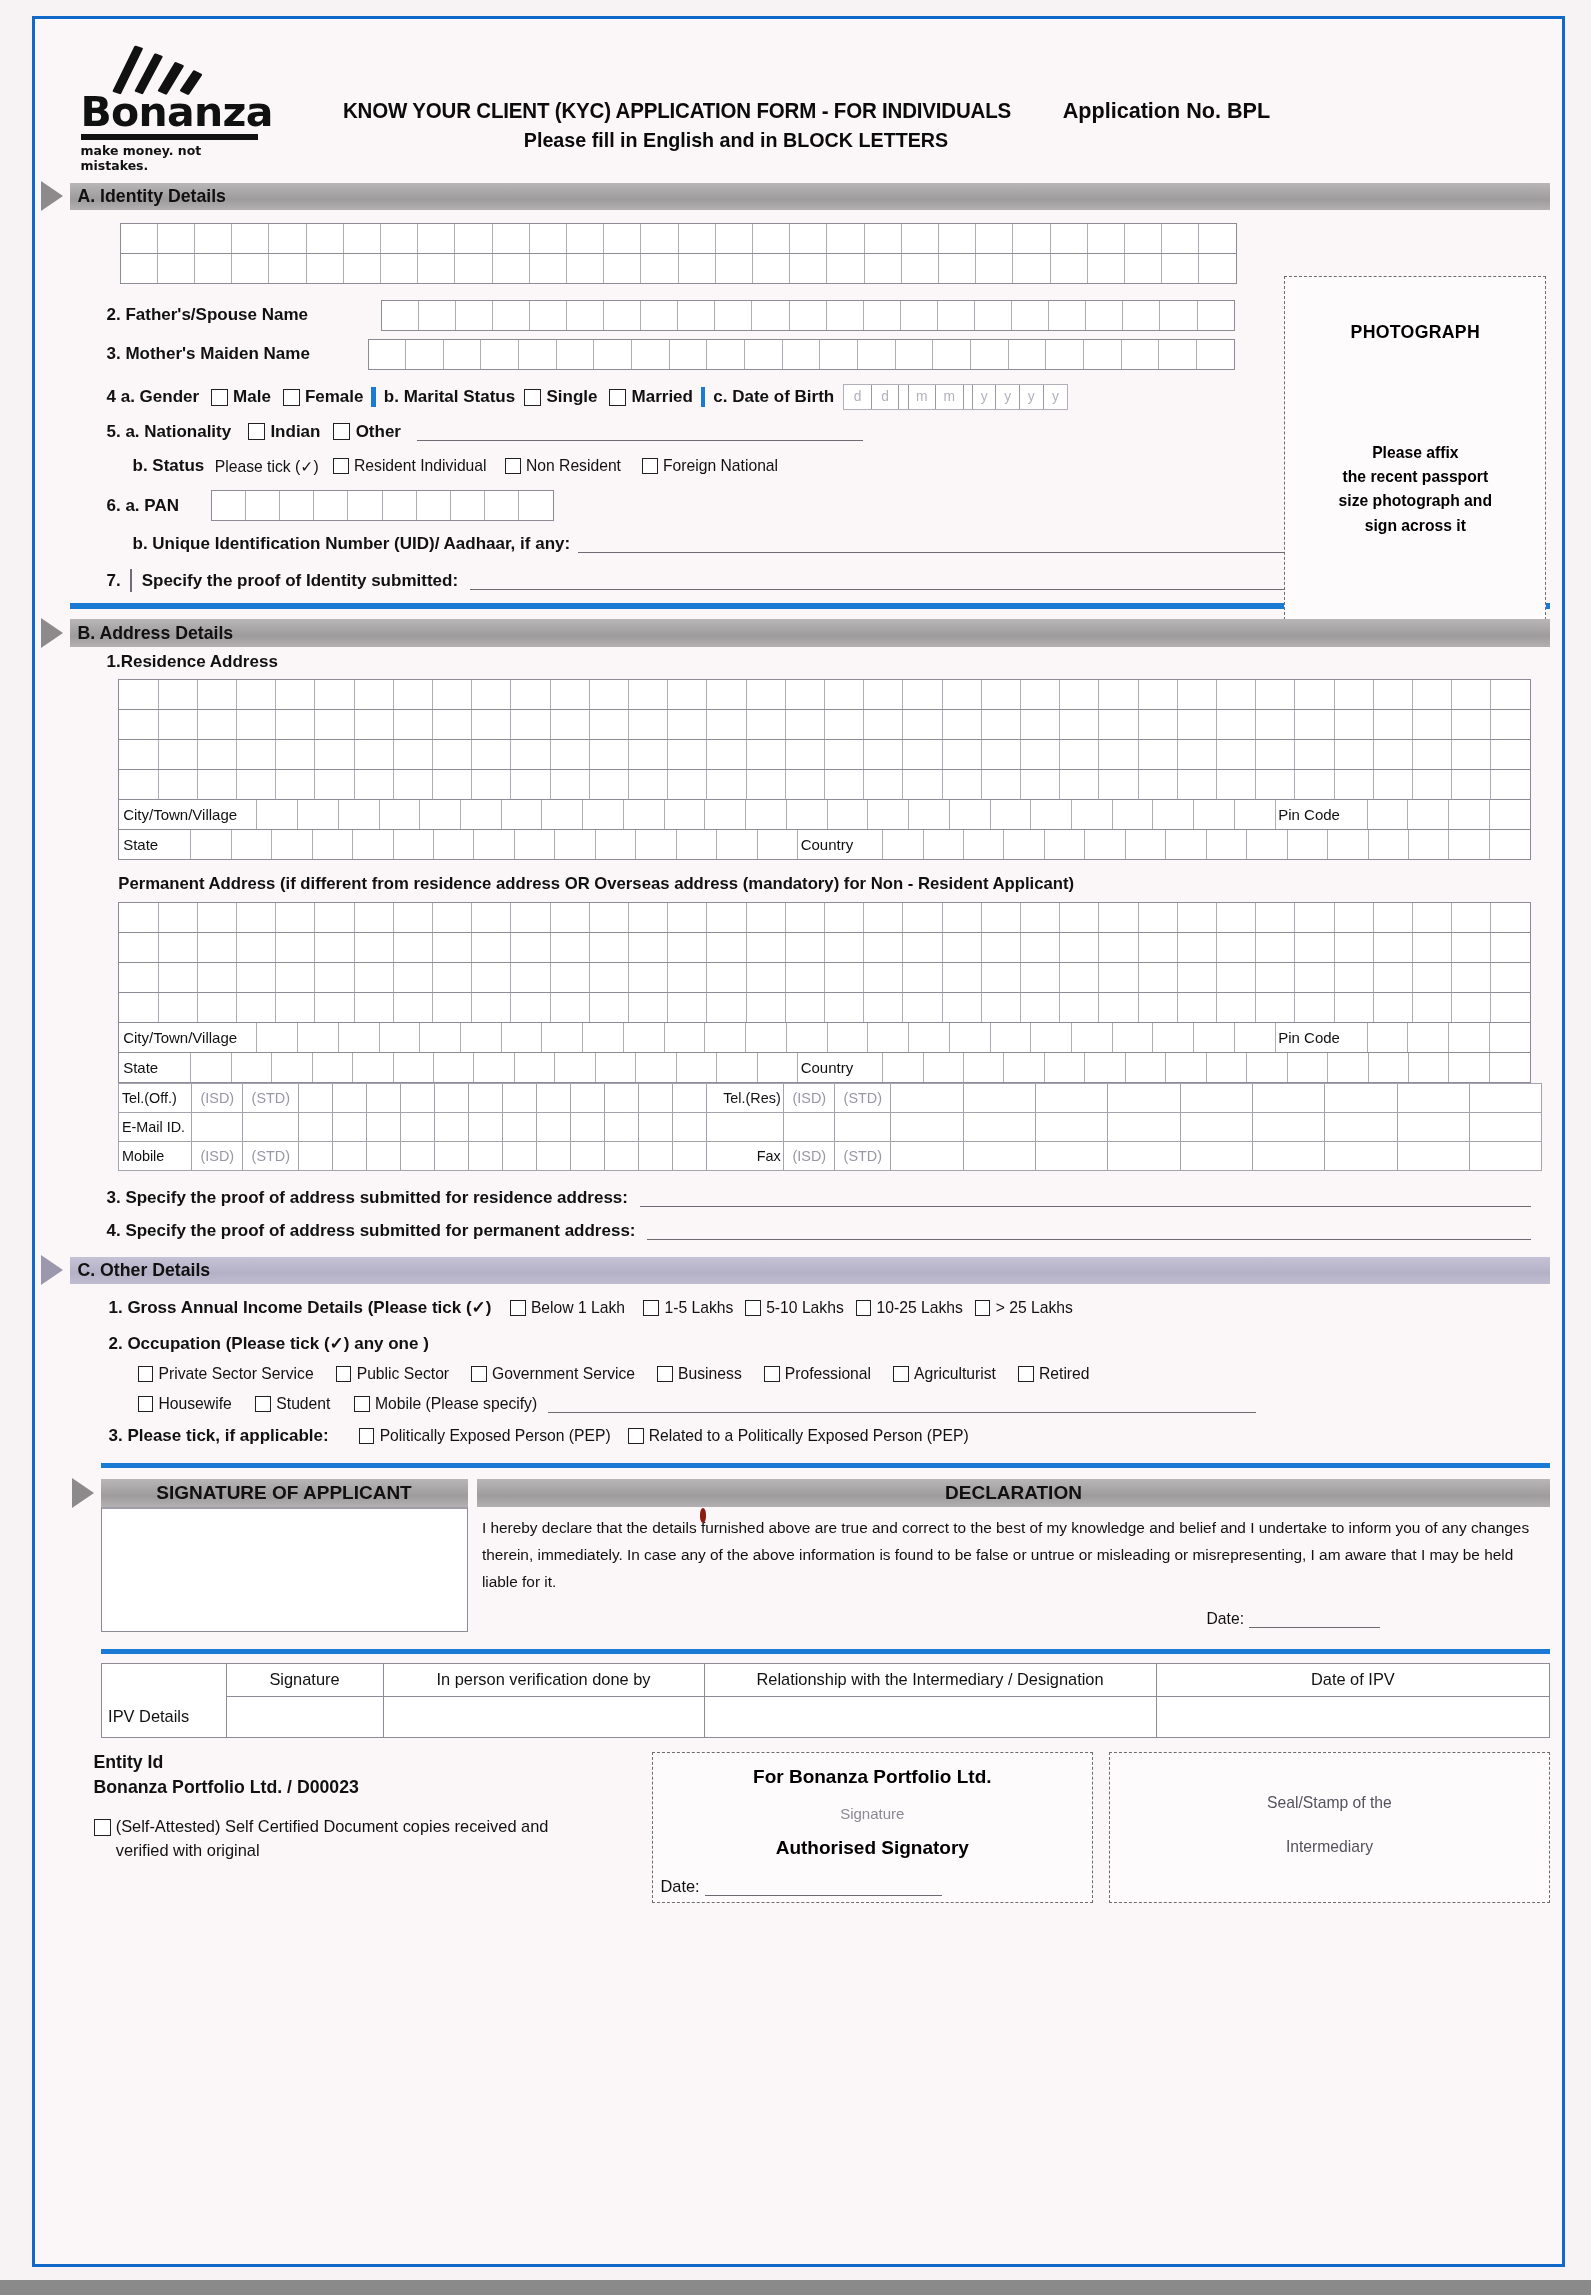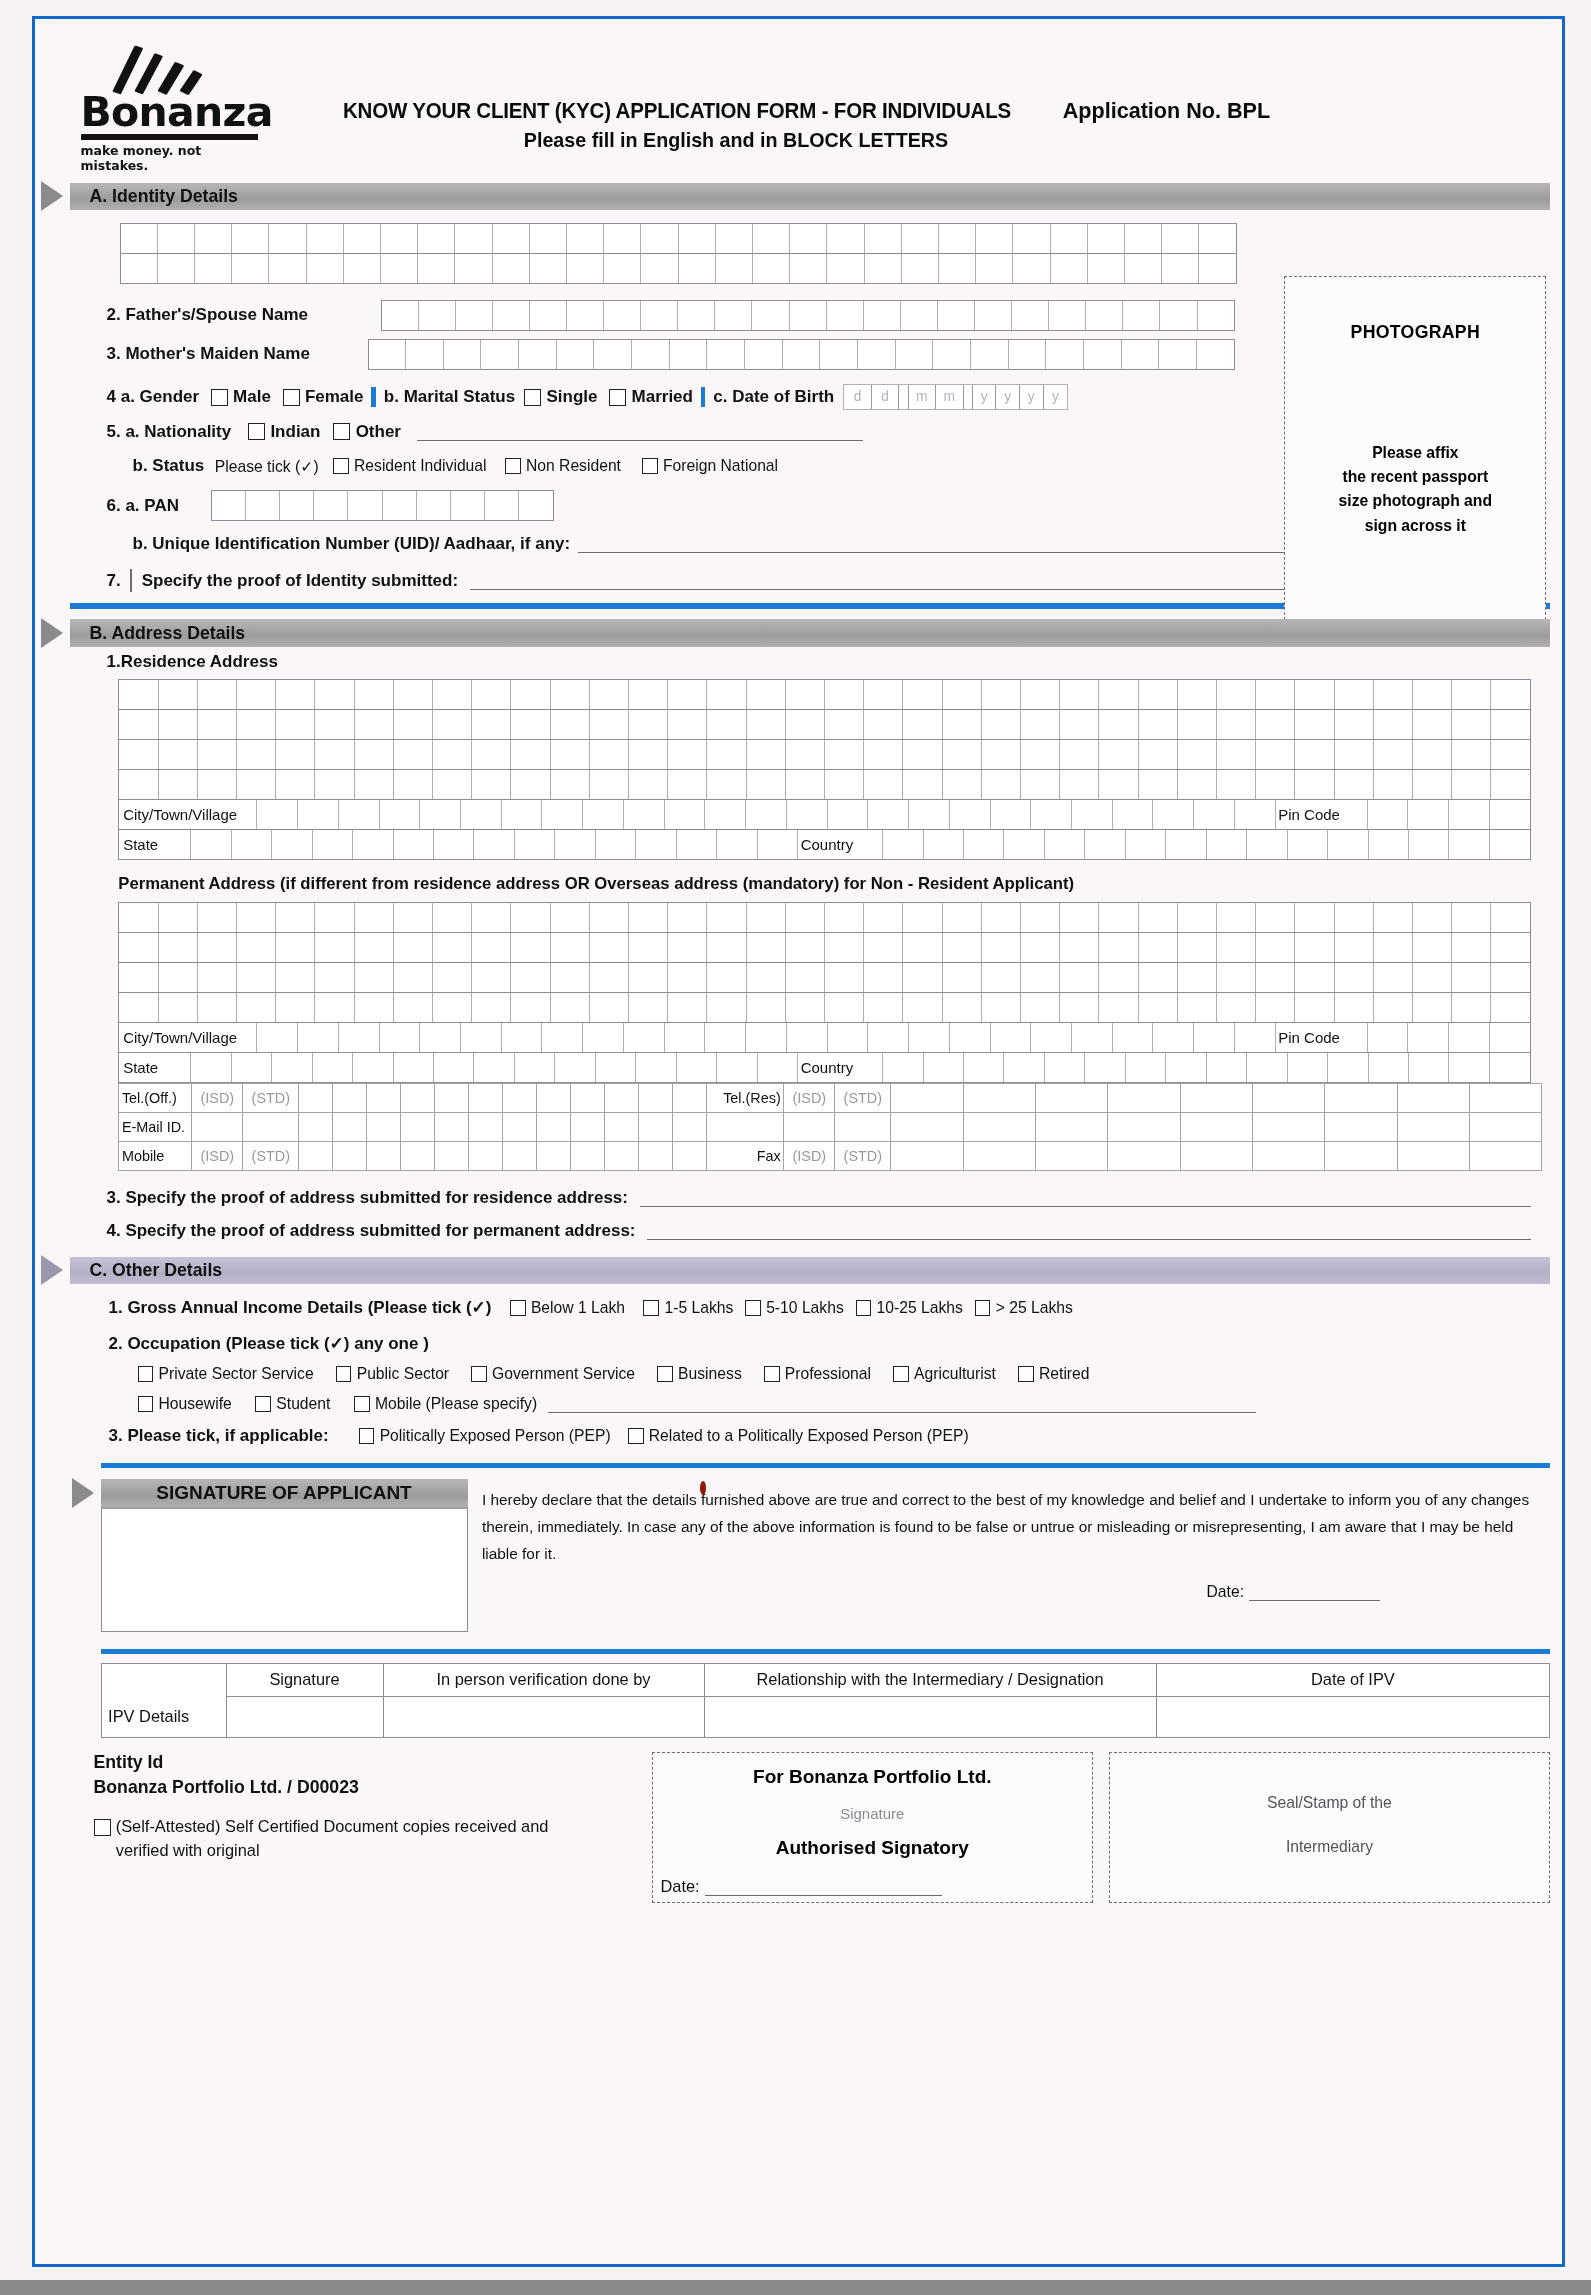--- a/index.html
+++ b/index.html
@@ -37,21 +37,21 @@
   .title-row2{font-weight:bold;font-size:19.7px;text-align:center;margin-top:5.2px;
       width:787px;color:#0b0b0b;}
 
   
   .bar{
     position:relative;height:27.5px;
     background:linear-gradient(to bottom,#b9b6b8,#9e9b9d 60%,#b3b0b2);
     display:flex;align-items:center;
   }
   .bar.lilac{background:linear-gradient(to bottom,#c6c2d6,#b4b0c6 60%,#c1bdd1);}
-  .bar span{font-weight:bold;font-size:17.7px;color:#111;padding-left:20px;}
+  .bar span{font-weight:bold;font-size:17.7px;color:#111;padding-left:8px;}
   .arrow{
     position:absolute;left:-29px;top:-1.3px;width:0;height:0;
     border-top:15px solid transparent;border-bottom:15px solid transparent;
     border-left:22px solid #8d8a8c;
   }
   .arrow.lilac{border-left-color:#9b97ad;}
 
   .blue-rule{height:5.9px;background:#1a7ad4;margin:6.6px 0 9.2px 0;}
   .blue-rule.thin{height:4.6px;}
 
@@ -1014,20 +1014,23 @@
   <div style="position:relative;margin:0 11.8px 0 66px;">
     <div class="sigbar">
       <div class="b1">
         <div class="bar center" style="position:relative;">
           <div class="arrow" style="left:-29px;"></div>
           <span>SIGNATURE OF APPLICANT</span>
         </div>
         <div class="sigbox"></div>
       </div>
       <div class="b2">
+        <div class="bar center">
+          <span>DECLARATION</span>
+        </div>
         <div style="position:relative;">
           <div class="redmark" style="left:223px;top:1.3px;"></div>
           <div class="decl" style="padding:7.9px 5.2px 0 5.2px;">I hereby declare that the details furnished above are true and correct to the best of my knowledge and belief and I undertake to inform you of any changes therein, immediately. In case any of the above information is found to be false or untrue or misleading or misrepresenting, I am aware that I may be held liable for it.</div>
           <div style="display:flex;align-items:flex-end;justify-content:flex-end;margin-top:14.4px;padding-right:170px;">
             <span class="plain">Date:</span>
             <span style="display:inline-block;width:131px;border-bottom:1.3px solid #6d6a72;margin-left:5.2px;height:15.7px;"></span>
           </div>
         </div>
       </div>
     </div>

